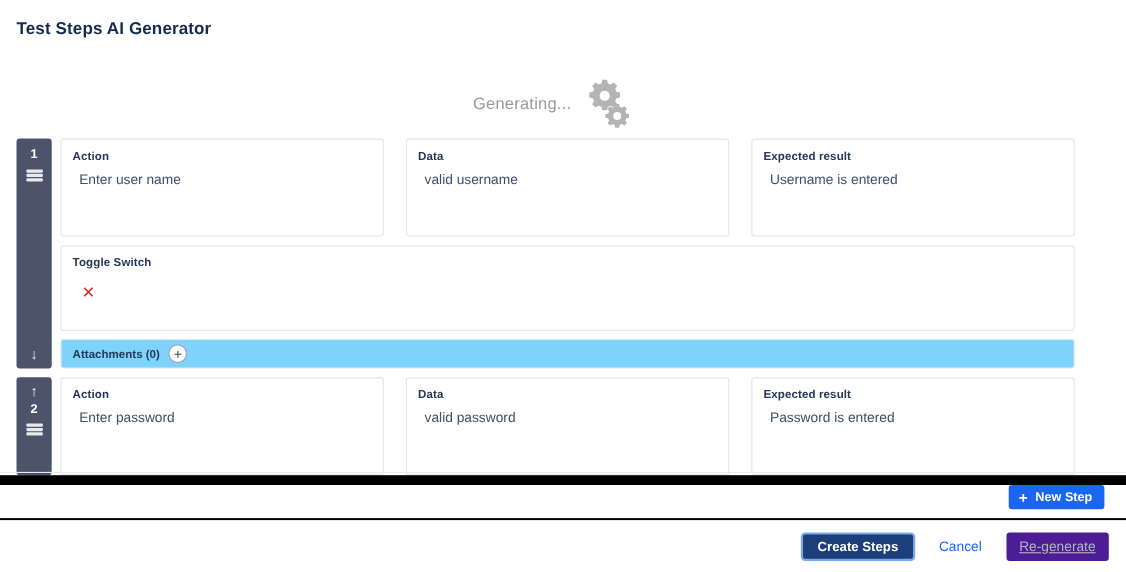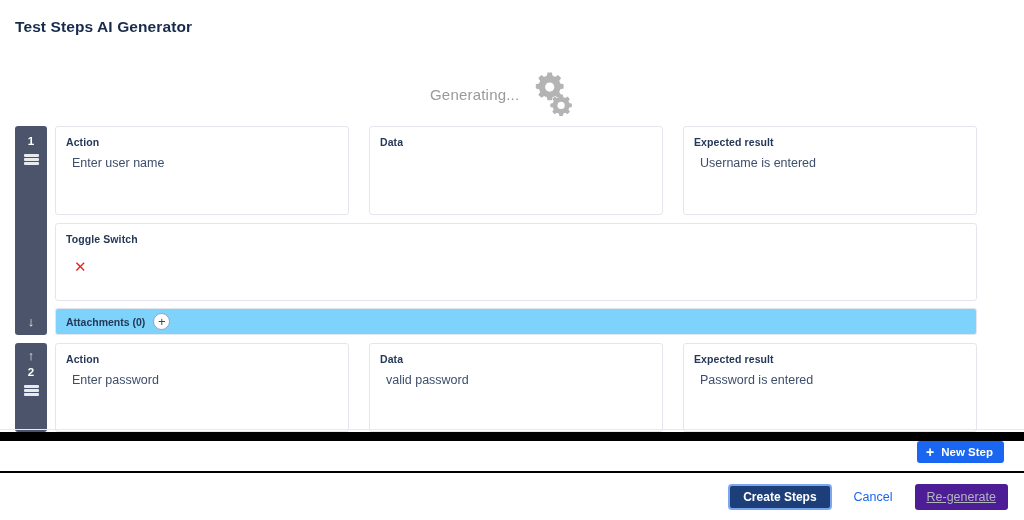--- a/index.html
+++ b/index.html
@@ -183,20 +183,21 @@
         <span class="arrow-ico">↓</span>
       </div>
       <div class="step-cards">
         <div class="card-row">
           <div class="card">
             <div class="card-label">Action</div>
             <div class="card-value">Enter user name</div>
           </div>
           <div class="card">
             <div class="card-label">Data</div>
+            <div class="card-value">valid username</div>
           </div>
           <div class="card">
             <div class="card-label">Expected result</div>
             <div class="card-value">Username is entered</div>
           </div>
         </div>
         <div class="wide-row">
           <div class="wide-card">
             <div class="card-label">Toggle Switch</div>
             <span class="red-x">✕</span>

